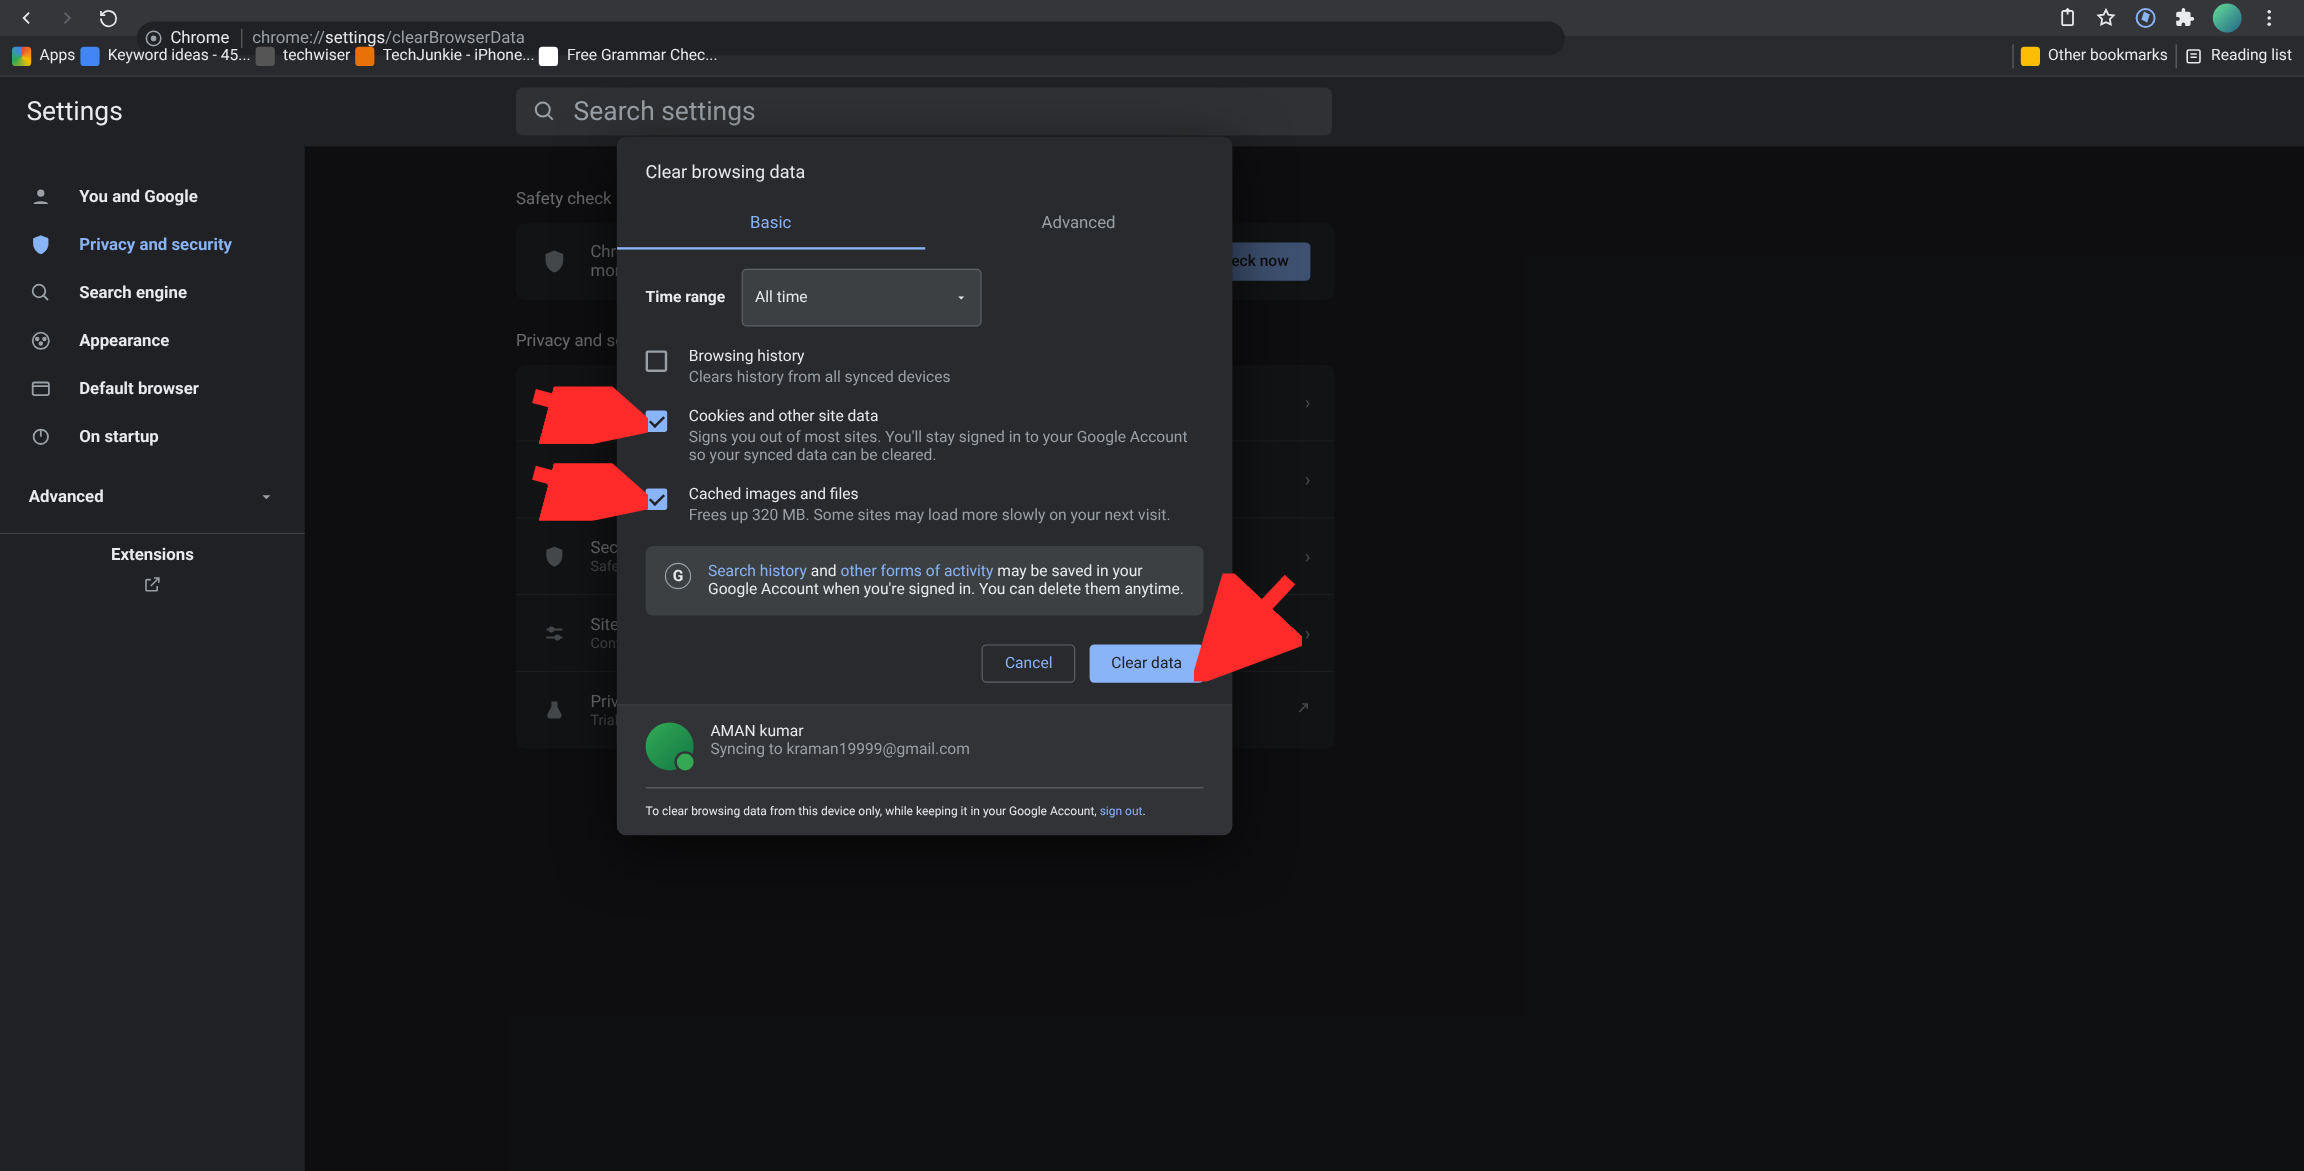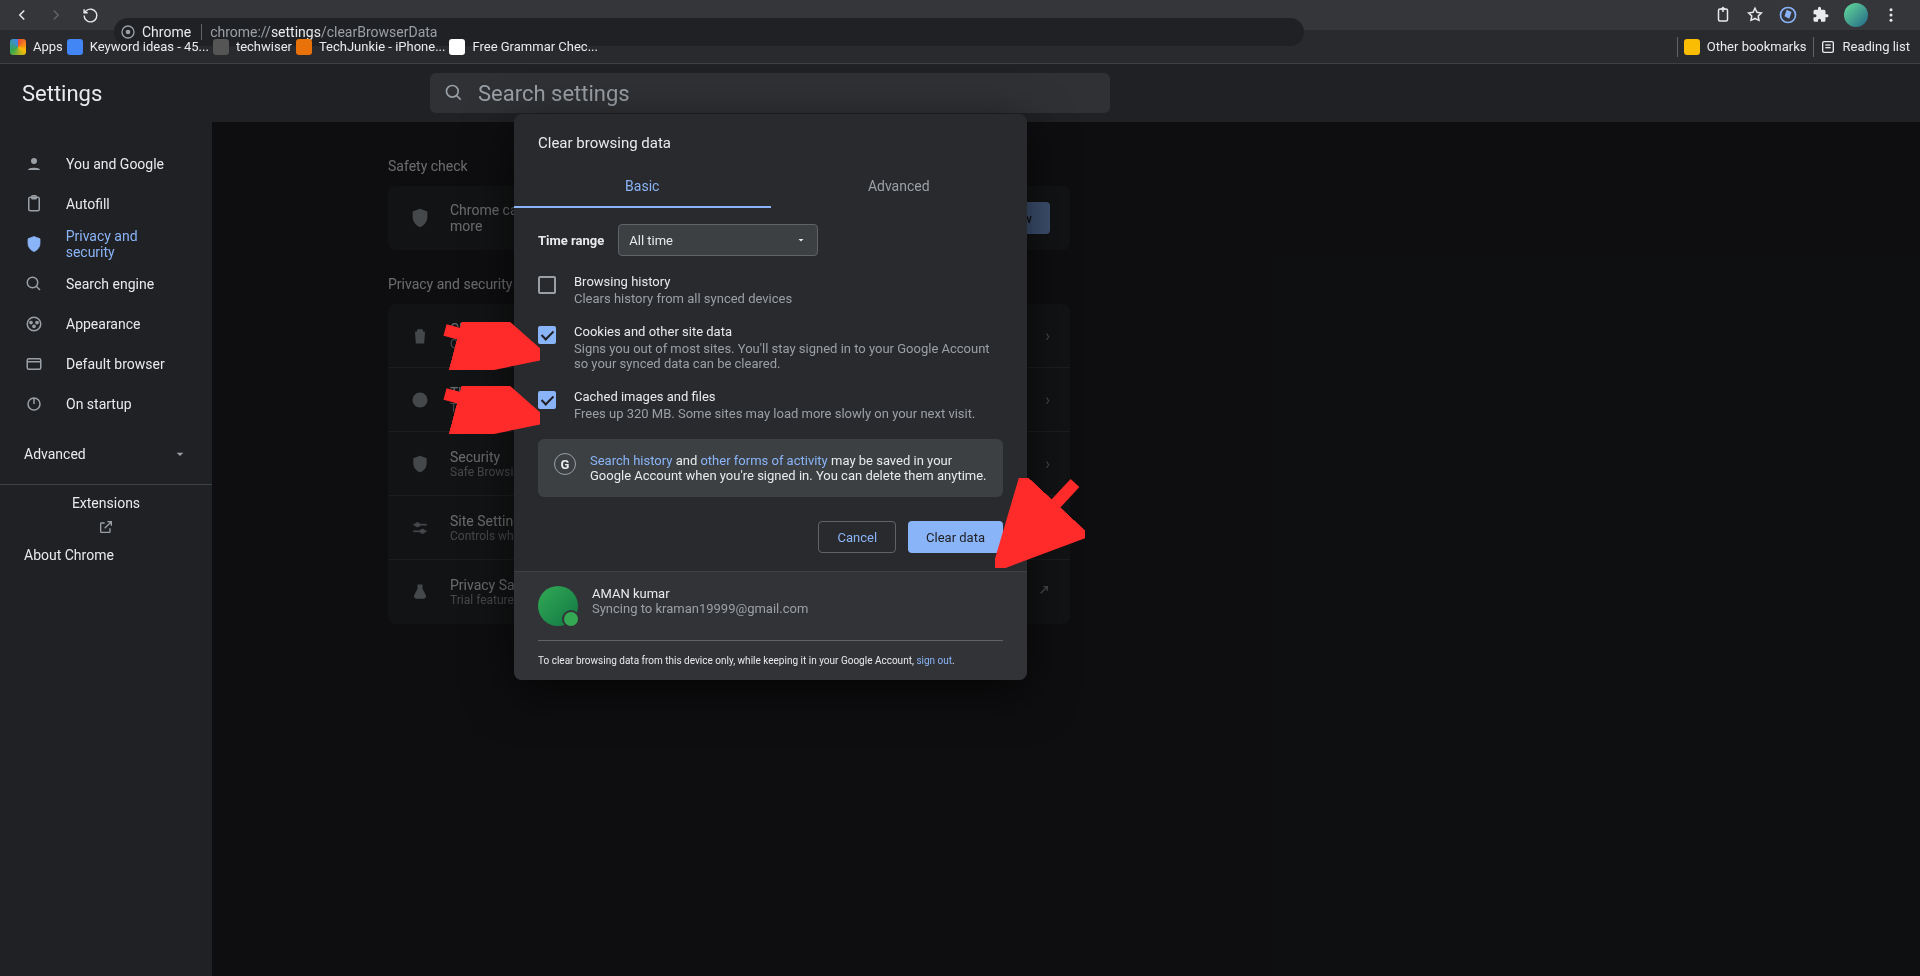--- a/index.html
+++ b/index.html
@@ -25,21 +25,21 @@
 .bk-sep { width:1px; height:20px; background:#5f6368; margin:0 2px; }
 
 
 .app-bar { height:58px; display:flex; align-items:center; padding:0 22px; color:#e8eaed; font-size:22px; position:relative; }
 .search-box { position:absolute; left:430px; width:680px; height:40px; background:#303134; border-radius:6px; display:flex; align-items:center; padding:0 14px; gap:14px; color:#9aa0a6; }
 
 
 .layout { display:flex; flex:1; position:relative; height:calc(100% - 122px); }
 
 
-.nav { width:212px; padding-top:22px; font-size:14px; color:#e8eaed; }
+.nav { width:254px; padding-top:22px; font-size:14px; color:#e8eaed;font-weight:bold; }
 .nav-item { display:flex; align-items:center; gap:22px; height:40px; padding:0 24px; color:#e8eaed; }
 .nav-item.sel { color:#8ab4f8; }
 .nav-item.sel .ni-icon svg { stroke:#8ab4f8; fill:#8ab4f8; }
 .ni-icon { width:20px; height:20px; display:flex; align-items:center; justify-content:center; color:#9aa0a6; }
 .nav-adv { display:flex; align-items:center; justify-content:space-between; padding:0 24px; height:40px; margin-top:10px; font-size:14px; }
 .nav-hr { height:1px; background:#3c4043; margin:10px 0; }
 .nav-ext { display:flex; align-items:center; justify-content:space-between; padding:0 24px; height:40px;flex-direction:column; }
 
 
 .main-wrap { flex:1; position:relative; }
@@ -58,21 +58,21 @@
 
 
 .dialog { position:absolute; left:514px; top:114px; width:513px; background:#292a2d; border-radius:8px; z-index:20; box-shadow:0 12px 48px rgba(0,0,0,.6); overflow:hidden; }
 .dlg-title { padding:20px 24px 12px; font-size:15px; color:#e8eaed; }
 .dlg-tabs { display:flex; }
 .dlg-tab { flex:1; text-align:center; padding:14px 0 12px; font-size:14px; color:#9aa0a6; border-bottom:2px solid transparent; }
 .dlg-tab.active { color:#8ab4f8; border-bottom-color:#8ab4f8; }
 .dlg-body { padding:16px 24px 8px; }
 .time-row { display:flex; align-items:center; gap:14px; margin-bottom:18px; }
 .time-row label { font-size:13px; color:#e8eaed;font-weight:bold; }
-.select { background:#3c4043; border:1px solid #5f6368; border-radius:4px; height:32px; display:flex; align-items:center; justify-content:space-between; padding:0 10px; font-size:13px; color:#e8eaed; width:200px; }
+.select { background:#3c4043; border:1px solid #5f6368; border-radius:4px; height:48px; display:flex; align-items:center; justify-content:space-between; padding:0 10px; font-size:13px; color:#e8eaed; width:200px; }
 .chk-row { display:flex; gap:18px; margin-bottom:18px; }
 .chk { width:18px; height:18px; border:2px solid #9aa0a6; border-radius:2px; margin-top:2px; flex:0 0 auto; position:relative; }
 .chk.on { background:#8ab4f8; border-color:#8ab4f8; }
 .chk.on::after { content:""; position:absolute; left:4px; top:0; width:5px; height:10px; border:solid #202124; border-width:0 2px 2px 0; transform:rotate(45deg); }
 .chk-txt .t { font-size:13px; color:#e8eaed; margin-bottom:2px; }
 .chk-txt .s { font-size:13px; color:#9aa0a6; }
 .info-box { background:#3c4043; border-radius:6px; padding:14px 16px; display:flex; gap:14px; font-size:13px; color:#e8eaed; margin:4px 0 16px; }
 .g-icon { width:22px; height:22px; border-radius:50%; border:1px solid #9aa0a6; display:flex; align-items:center; justify-content:center; font-weight:bold; font-size:13px; color:#e8eaed; flex:0 0 auto; }
 .info-box a { color:#8ab4f8; text-decoration:none; }
 .dlg-btns { display:flex; justify-content:flex-end; gap:12px; padding:0 24px 18px; }
@@ -203,29 +203,20 @@
   <div class="nav">
     <div class="nav-item">
         <span class="ni-icon">
           <svg width="18" height="18" viewBox="0 0 24 24" fill="#9aa0a6">
             <circle cx="12" cy="8" r="4"></circle>
             <path d="M4 20c0-4 16-4 16 0"></path>
           </svg>
         </span>
         <span>You and Google</span>
       </div>
-    <div class="nav-item">
-        <span class="ni-icon">
-          <svg width="18" height="18" viewBox="0 0 24 24" fill="none" stroke="#9aa0a6" stroke-width="2">
-            <rect x="5" y="3" width="14" height="18" rx="2"></rect>
-            <rect x="9" y="1" width="6" height="4" rx="1"></rect>
-          </svg>
-        </span>
-        <span>Autofill</span>
-      </div>
     <div class="nav-item sel">
         <span class="ni-icon">
           <svg width="18" height="18" viewBox="0 0 24 24" fill="#8ab4f8">
             <path d="M12 2l8 3v6c0 5-3.5 9.5-8 11-4.5-1.5-8-6-8-11V5z"></path>
           </svg>
         </span>
         <span>Privacy and security</span>
       </div>
     <div class="nav-item">
         <span class="ni-icon">
@@ -270,23 +261,20 @@
         <svg width="16" height="16" viewBox="0 0 24 24" fill="#9aa0a6">
           <path d="M7 10l5 5 5-5z"></path>
         </svg>
       </div>
     <div class="nav-hr"></div>
     <div class="nav-ext">
         <span>Extensions</span>
         <svg width="16" height="16" viewBox="0 0 24 24" fill="none" stroke="#9aa0a6" stroke-width="2">
           <path d="M14 4h6v6M20 4L10 14M18 14v5a1 1 0 0 1-1 1H5a1 1 0 0 1-1-1V7a1 1 0 0 1 1-1h5"></path>
         </svg>
-      </div>
-    <div class="nav-item" style="padding-left:24px">
-        <span>About Chrome</span>
       </div>
   </div>
 
   <div class="main-wrap">
     <div class="main">
       <div class="section-h">Safety check</div>
       <div class="card">
         <div class="row">
           <span class="row-icon">
               <svg width="22" height="22" viewBox="0 0 24 24" fill="#9aa0a6">

